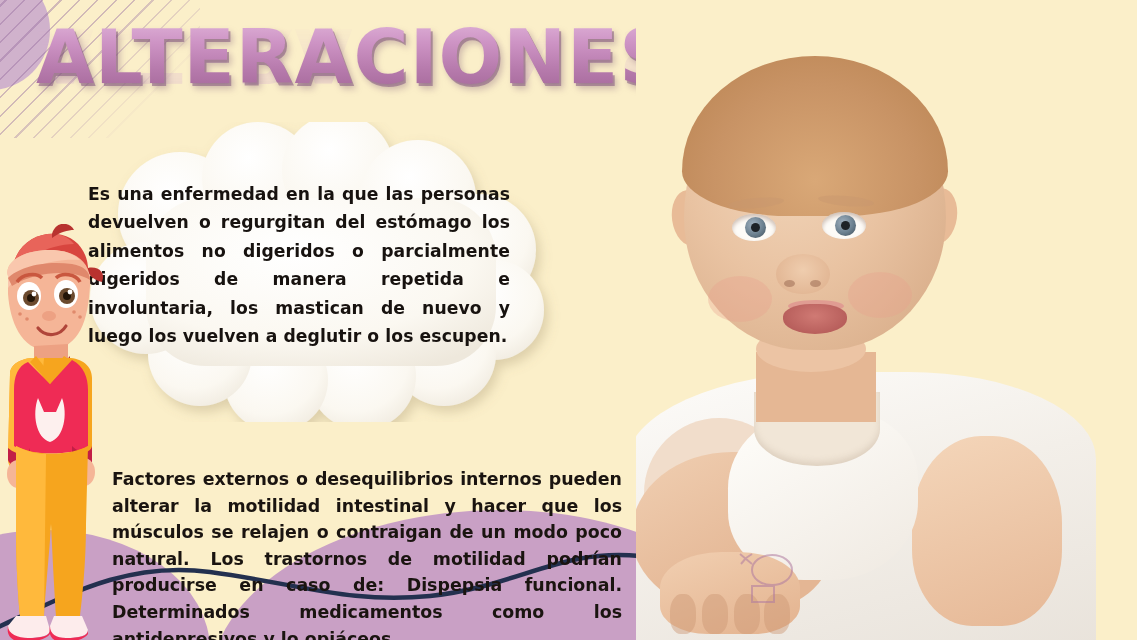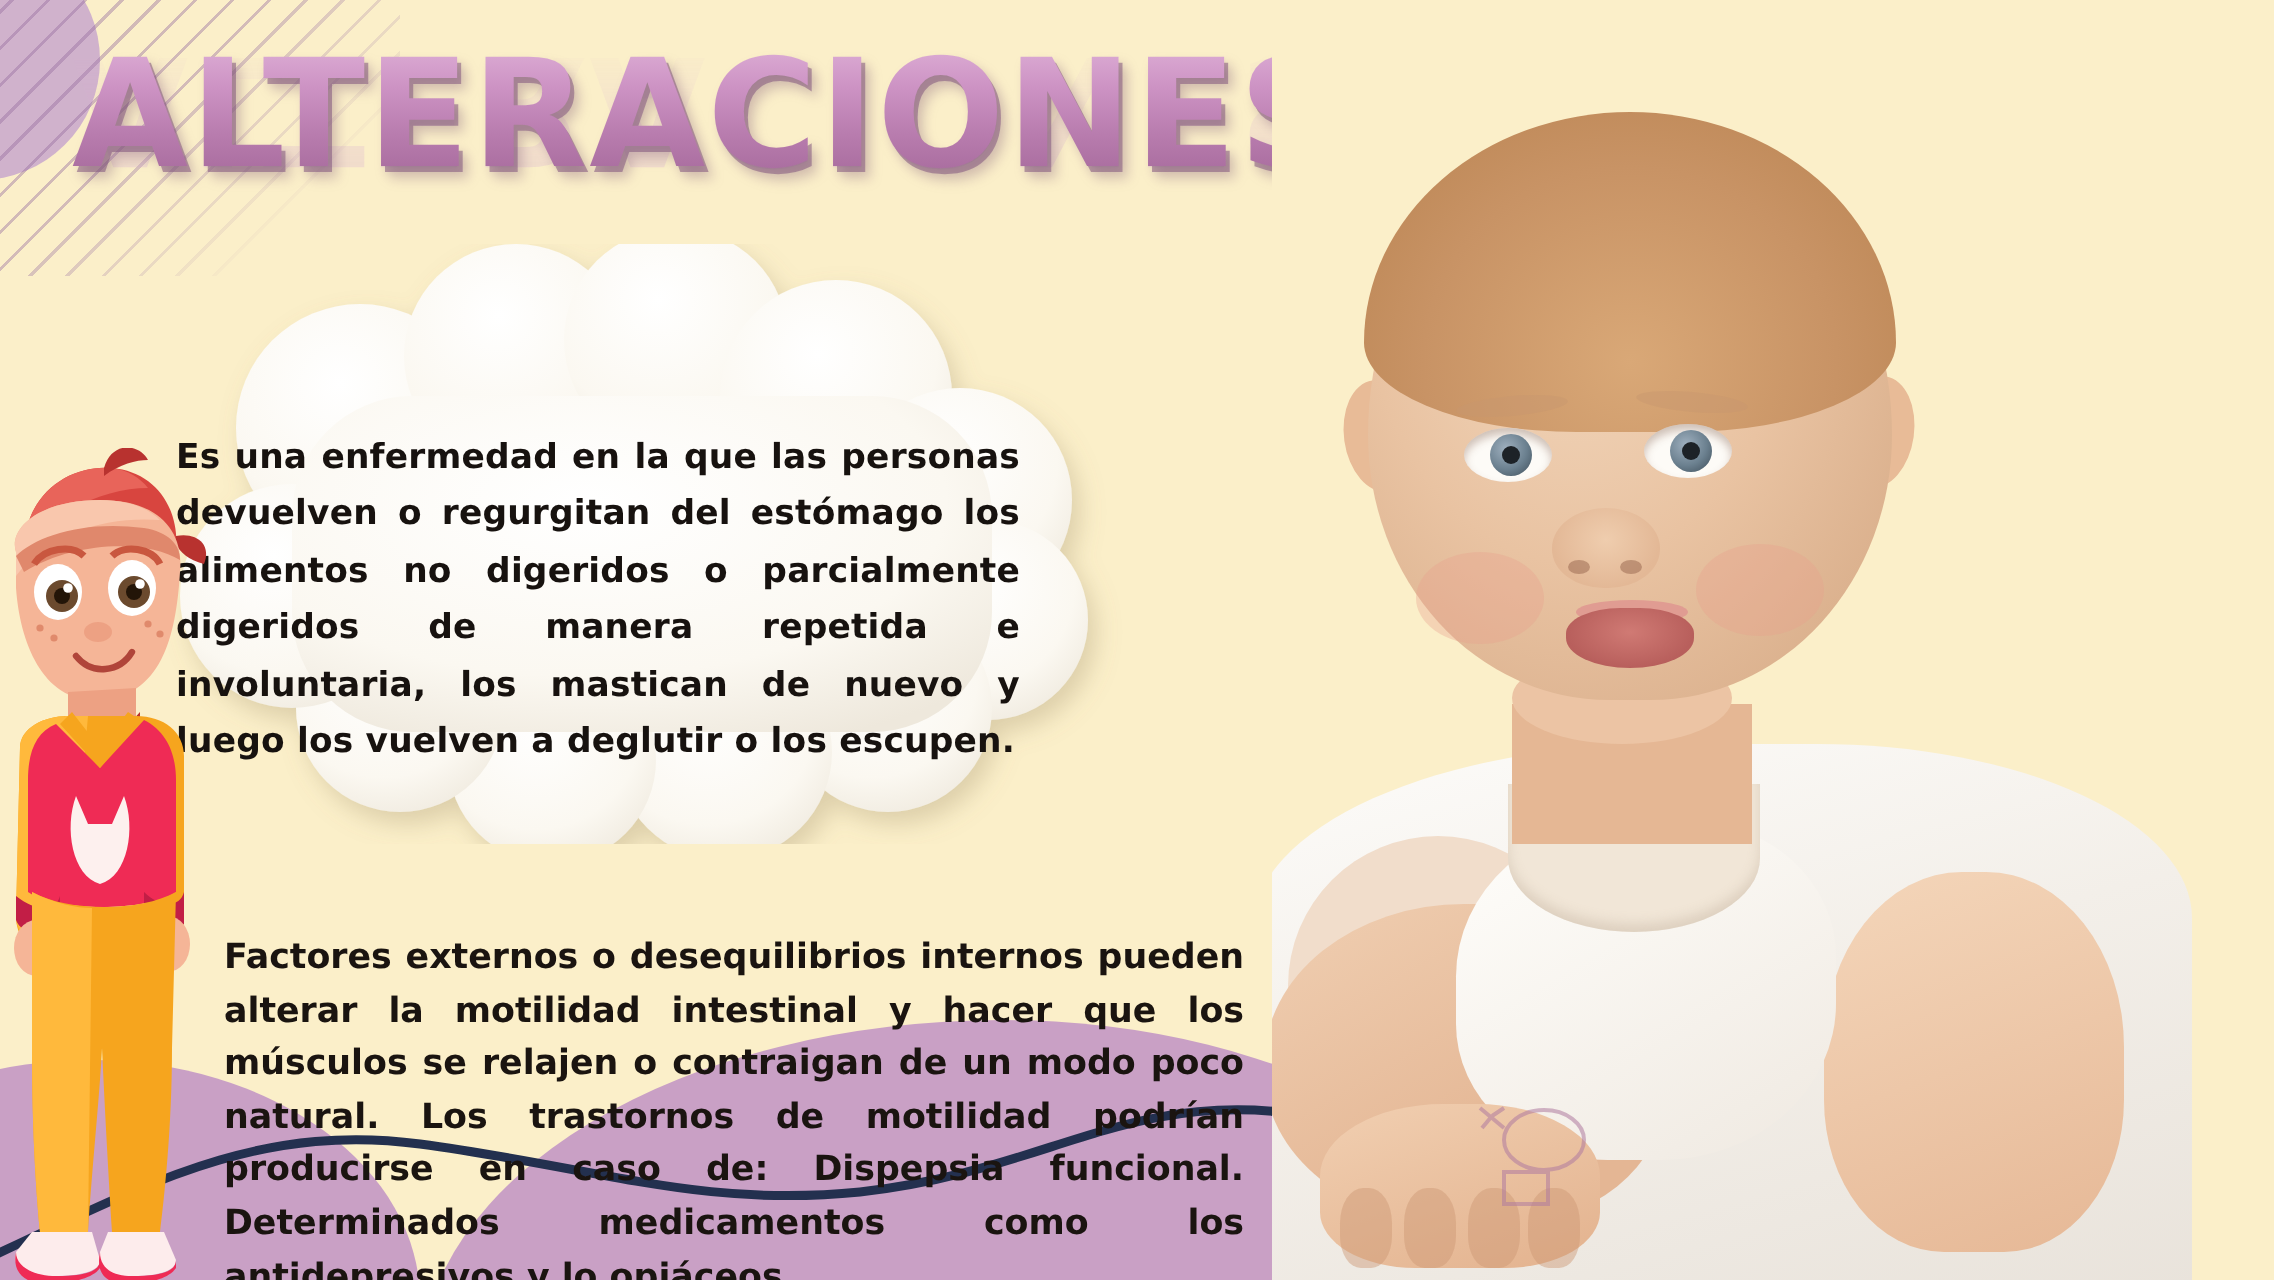--- a/index.html
+++ b/index.html
@@ -83,21 +83,20 @@
 
   
   .cloud-wrap{position:absolute;left:62px;top:122px;width:500px;height:300px;}
   .cloud-text{
     position:absolute;left:88px;top:180px;width:422px;
     font-family:"DejaVu Sans", sans-serif;
     font-weight:bold;font-size:17.2px;line-height:28.4px;
     color:#17120f;text-align:justify;text-align-last:left;
     letter-spacing:.1px;
     z-index:6;
-    margin-top:35px;
   }
 
   
   .para{
     position:absolute;left:112px;top:440px;width:510px;
     font-family:"DejaVu Sans", sans-serif;
     font-weight:bold;font-size:17.4px;line-height:26.6px;
     color:#1a1410;text-align:justify;text-align-last:left;
     z-index:7;
     margin-top:26px;

